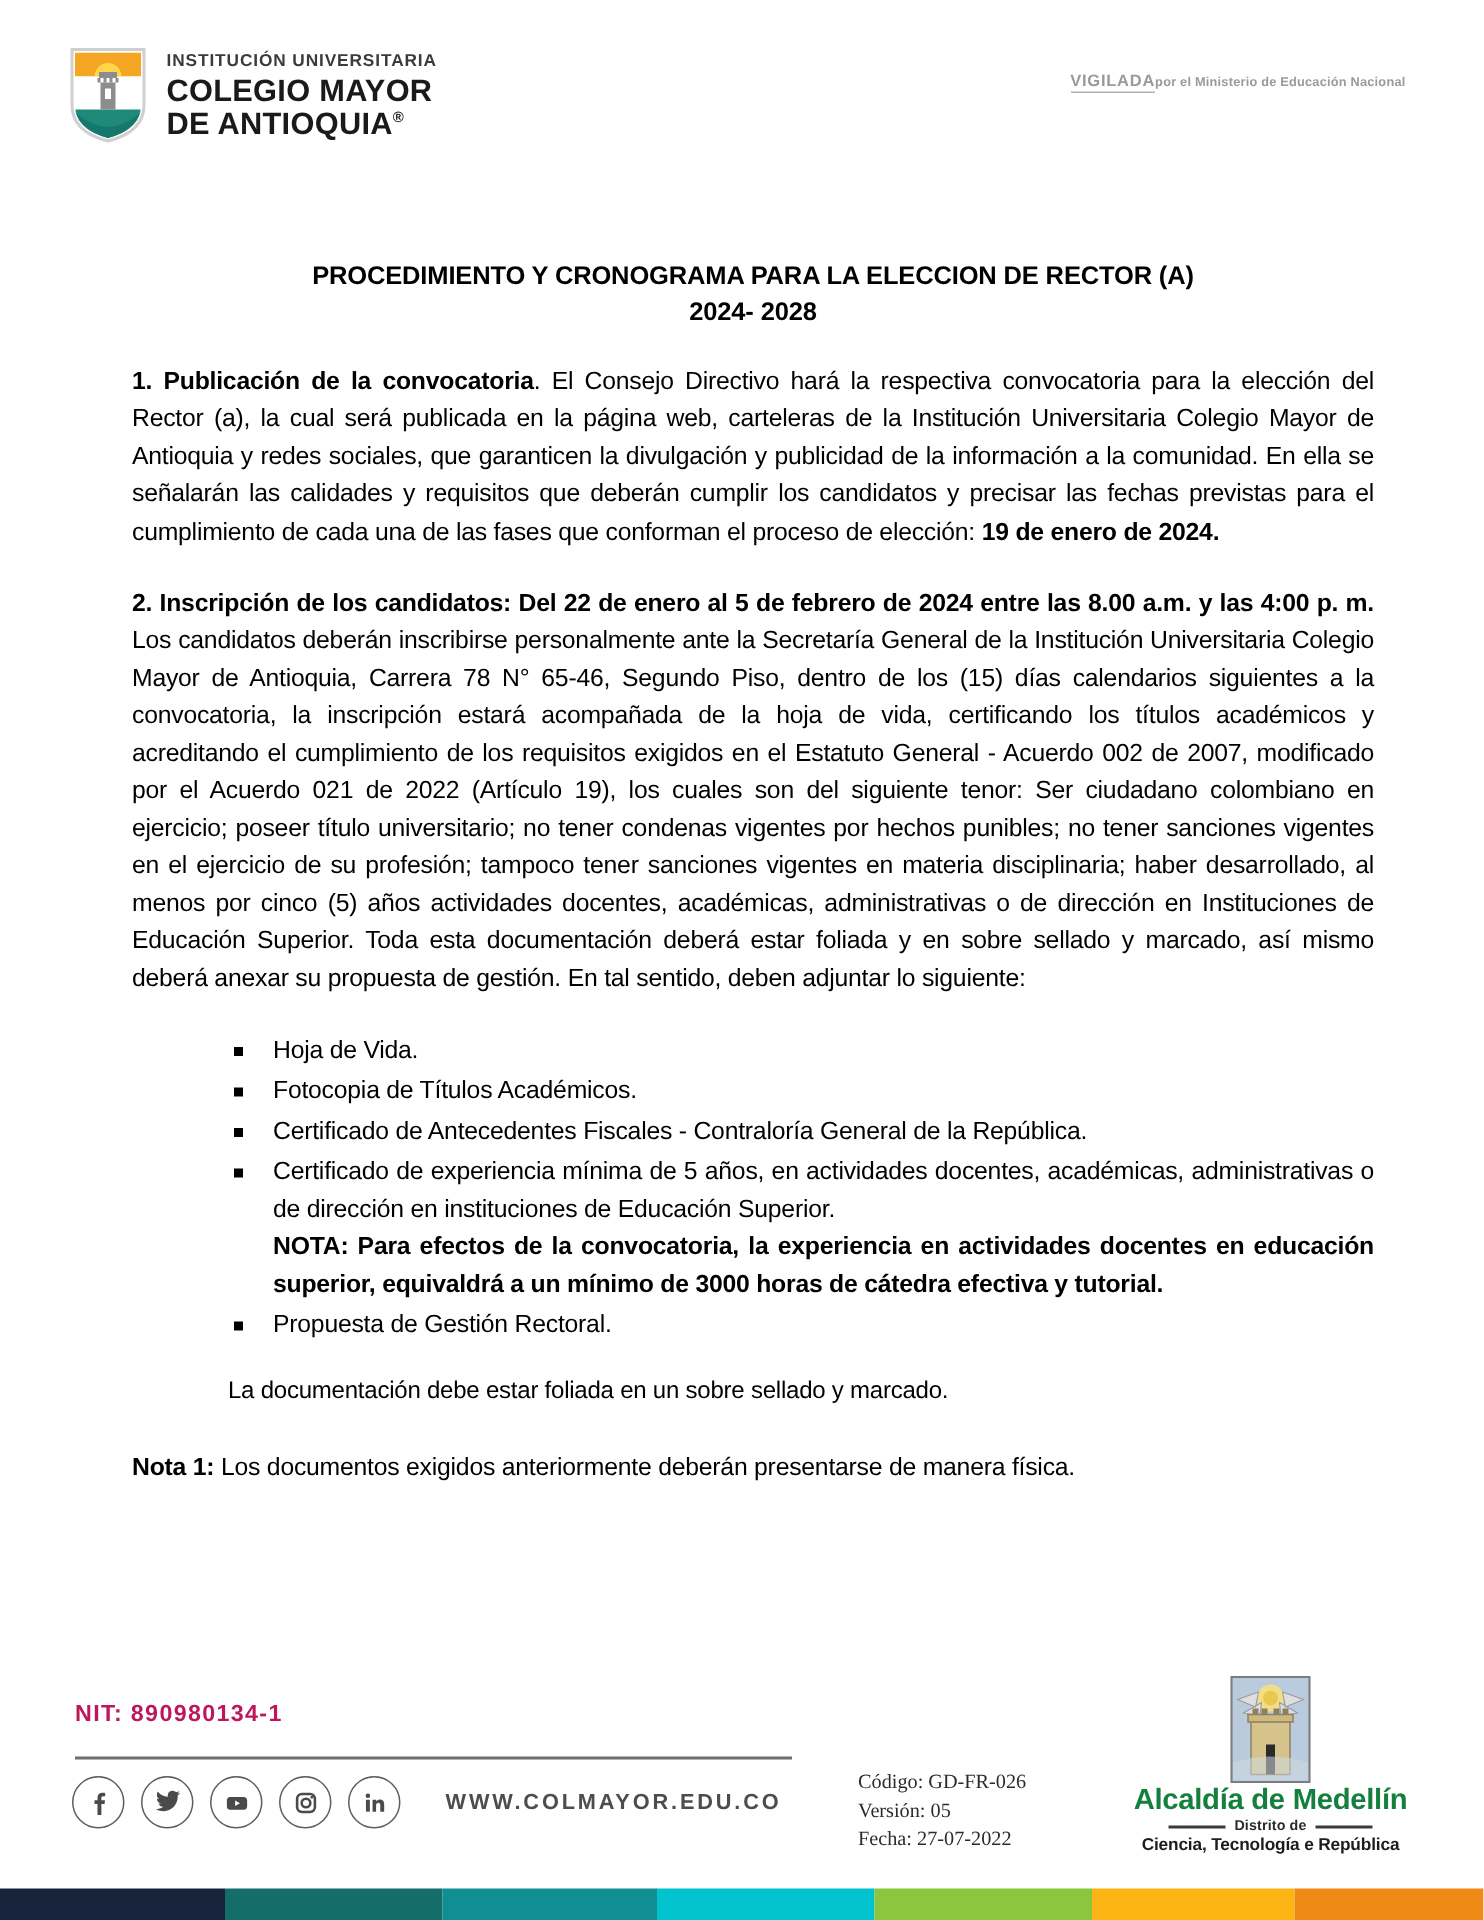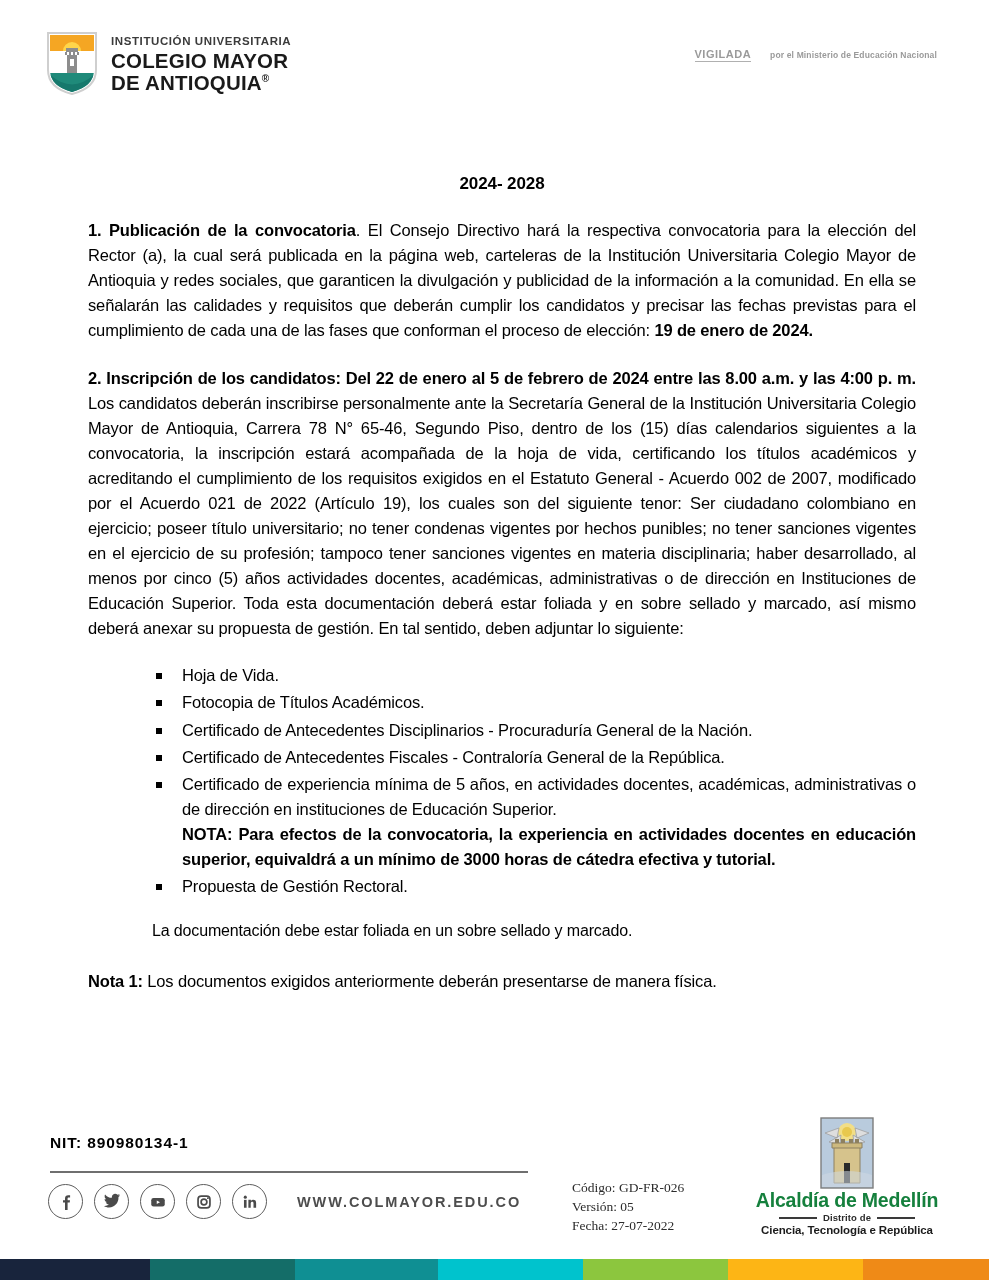--- a/index.html
+++ b/index.html
@@ -60,21 +60,21 @@
     font-size: 10px;
     vertical-align: super;
   }
 
   .vigilada {
     position: absolute;
     right: 52px;
     top: 48px;
     display: flex;
     align-items: baseline;
-    gap: 19px;
+    gap: 0;
     color: #9a9a9a;
   }
   .vigilada-word {
     font-size: 11px;
     font-weight: bold;
     letter-spacing: 0.5px;
     border-bottom: 1.5px solid #b0b0b0;
     padding-bottom: 1px;
   }
   .vigilada-rest {
@@ -156,21 +156,21 @@
     width: 989px;
     height: 160px;
   }
   .nit {
     position: absolute;
     left: 50px;
     top: 14px;
     font-size: 15.5px;
     font-weight: bold;
     letter-spacing: 0.9px;
-    color: #000000;
+    color: #be185d;
   }
   .footer-rule {
     position: absolute;
     left: 50px;
     top: 51px;
     width: 478px;
     height: 2px;
     background: #6f6f6f;
   }
   .social {
@@ -303,35 +303,35 @@
   <div class="vigilada">
     <span class="vigilada-word">VIGILADA</span>
     <span class="vigilada-rest">por el Ministerio de Educación Nacional</span>
   </div>
 
 </div>
 
 <div class="doc">
 
   <div class="doc-title">
+    <div>PROCEDIMIENTO Y CRONOGRAMA PARA LA ELECCION DE RECTOR (A)</div>
     <div>2024- 2028</div>
   </div>
 
   <p class="para">
     <b>1. Publicación de la convocatoria</b><span>. El Consejo Directivo hará la respectiva convocatoria para la elección del Rector (a), la cual será publicada en la página web, carteleras de la Institución Universitaria Colegio Mayor de Antioquia y redes sociales, que garanticen la divulgación y publicidad de la información a la comunidad. En ella se señalarán las calidades y requisitos que deberán cumplir los candidatos y precisar las fechas previstas para el cumplimiento de cada una de las fases que conforman el proceso de elección: </span><b>19 de enero de 2024.</b>
   </p>
 
   <p class="para">
     <b>2. Inscripción de los candidatos: Del 22 de enero al 5 de febrero de 2024 entre las 8.00 a.m. y las 4:00 p. m.</b><span> Los candidatos deberán inscribirse personalmente ante la Secretaría General de la Institución Universitaria Colegio Mayor de Antioquia, Carrera 78 N° 65-46, Segundo Piso, dentro de los (15) días calendarios siguientes a la convocatoria, la inscripción estará acompañada de la hoja de vida, certificando los títulos académicos  y acreditando el cumplimiento de los requisitos exigidos en el Estatuto General - Acuerdo 002 de 2007, modificado por el Acuerdo 021 de 2022 (Artículo 19), los cuales son del siguiente tenor: Ser ciudadano colombiano en ejercicio; poseer título universitario; no tener condenas vigentes por hechos punibles; no tener sanciones vigentes en el ejercicio de su profesión; tampoco tener sanciones vigentes en materia disciplinaria; haber desarrollado, al menos por cinco (5) años actividades docentes, académicas, administrativas o de dirección en Instituciones de Educación Superior. Toda esta documentación deberá estar foliada y en sobre sellado y marcado, así mismo deberá anexar su propuesta de gestión. En tal sentido, deben adjuntar lo siguiente:</span>
   </p>
 
   <ul class="bullets">
     <li><span>Hoja de Vida.</span></li>
     <li><span>Fotocopia de Títulos Académicos.</span></li>
-    <li><span>Certificado de Antecedentes Disciplinarios - Procuraduría General de la Nación.</span></li>
     <li><span>Certificado de Antecedentes Fiscales - Contraloría General de la República.</span></li>
     <li>
       <span>Certificado de experiencia mínima de 5 años, en actividades docentes, académicas, administrativas o de dirección en instituciones de Educación Superior.</span>
       <span class="nota">NOTA: Para efectos de la convocatoria, la experiencia en actividades docentes en educación superior, equivaldrá a un mínimo de 3000 horas de cátedra efectiva y tutorial.</span>
     </li>
     <li><span>Propuesta de Gestión Rectoral.</span></li>
   </ul>
 
   <p class="closing">La documentación debe estar foliada en un sobre sellado y marcado.</p>
 

